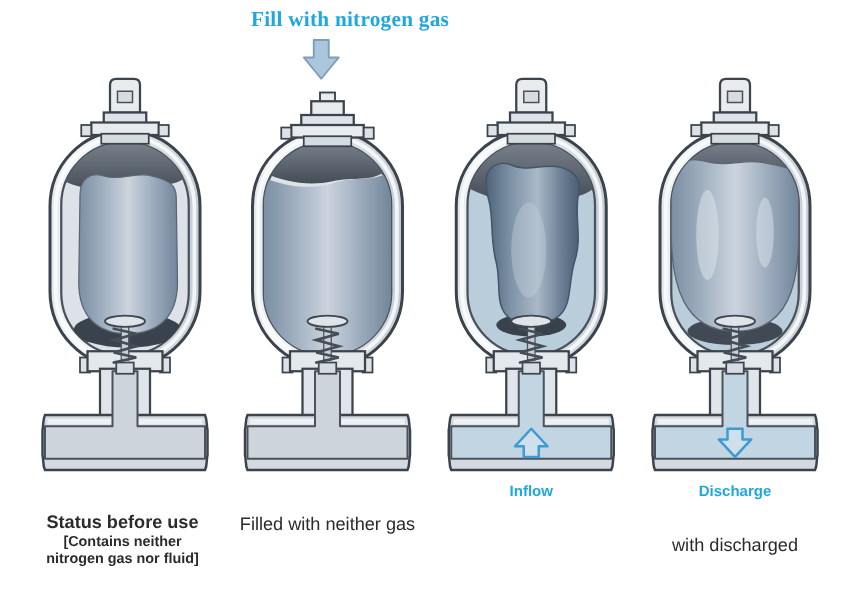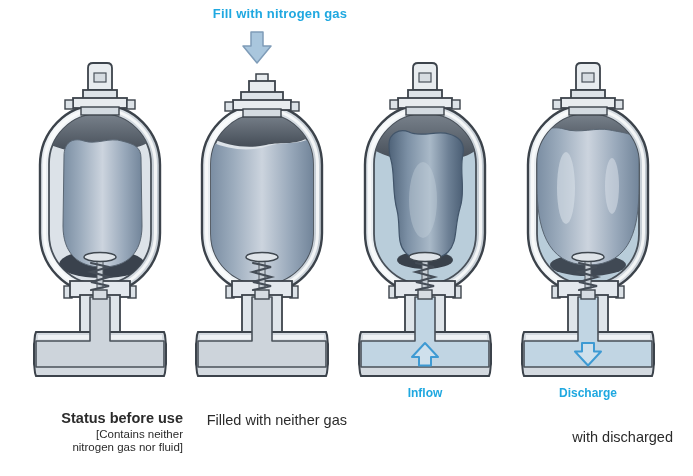--- a/index.html
+++ b/index.html
@@ -1,28 +1,28 @@
 <!DOCTYPE html>
 <html><head>
 <meta charset="utf-8">
 <style>
   html,body{margin:0;padding:0;background:#ffffff;}
   .canvas{position:relative;width:693px;height:476px;background:#ffffff;
           font-family:"Liberation Sans",sans-serif;overflow:hidden;}
   .title{position:absolute;left:160px;top:6px;width:240px;text-align:center;
-         font-size:13px;font-weight:bold;color:#1fa8e0;letter-spacing:.2px;}
+         font-size:17px;font-weight:bold;color:#1fa8e0;letter-spacing:.2px;font-family:Liberation Serif, serif;}
   .top-arrow{position:absolute;left:241px;top:31px;}
   .acc{position:absolute;top:60px;width:160px;height:340px;}
   .acc svg{display:block;}
   .flow-label{position:absolute;top:386px;width:160px;text-align:center;
               font-size:12px;font-weight:bold;color:#1fa8e0;}
-  .caption{position:absolute;top:412px;width:170px;text-align:right;
+  .caption{position:absolute;top:412px;width:170px;text-align:center;
            font-size:14.5px;color:#2b2b2b;line-height:1.18;}
   .caption.bold{font-weight:bold;top:410px;font-size:14.5px;}
-  .note{margin-top:1px;font-size:11.5px;font-weight:normal;color:#2b2b2b;line-height:1.15;}
+  .note{margin-top:1px;font-size:11.5px;font-weight:bold;color:#2b2b2b;line-height:1.15;}
 </style>
 </head>
 <body>
 
 <div class="canvas">
 
   <div class="title">Fill with nitrogen gas</div>
 
   <svg class="top-arrow" width="32" height="34" viewBox="0 0 32 34">
     <path d="M10,1 H22 V15 H30 L16,32 L2,15 H10 Z" fill="#a9c6dd" stroke="#7f9cb8" stroke-width="1.5" stroke-linejoin="round"></path>

